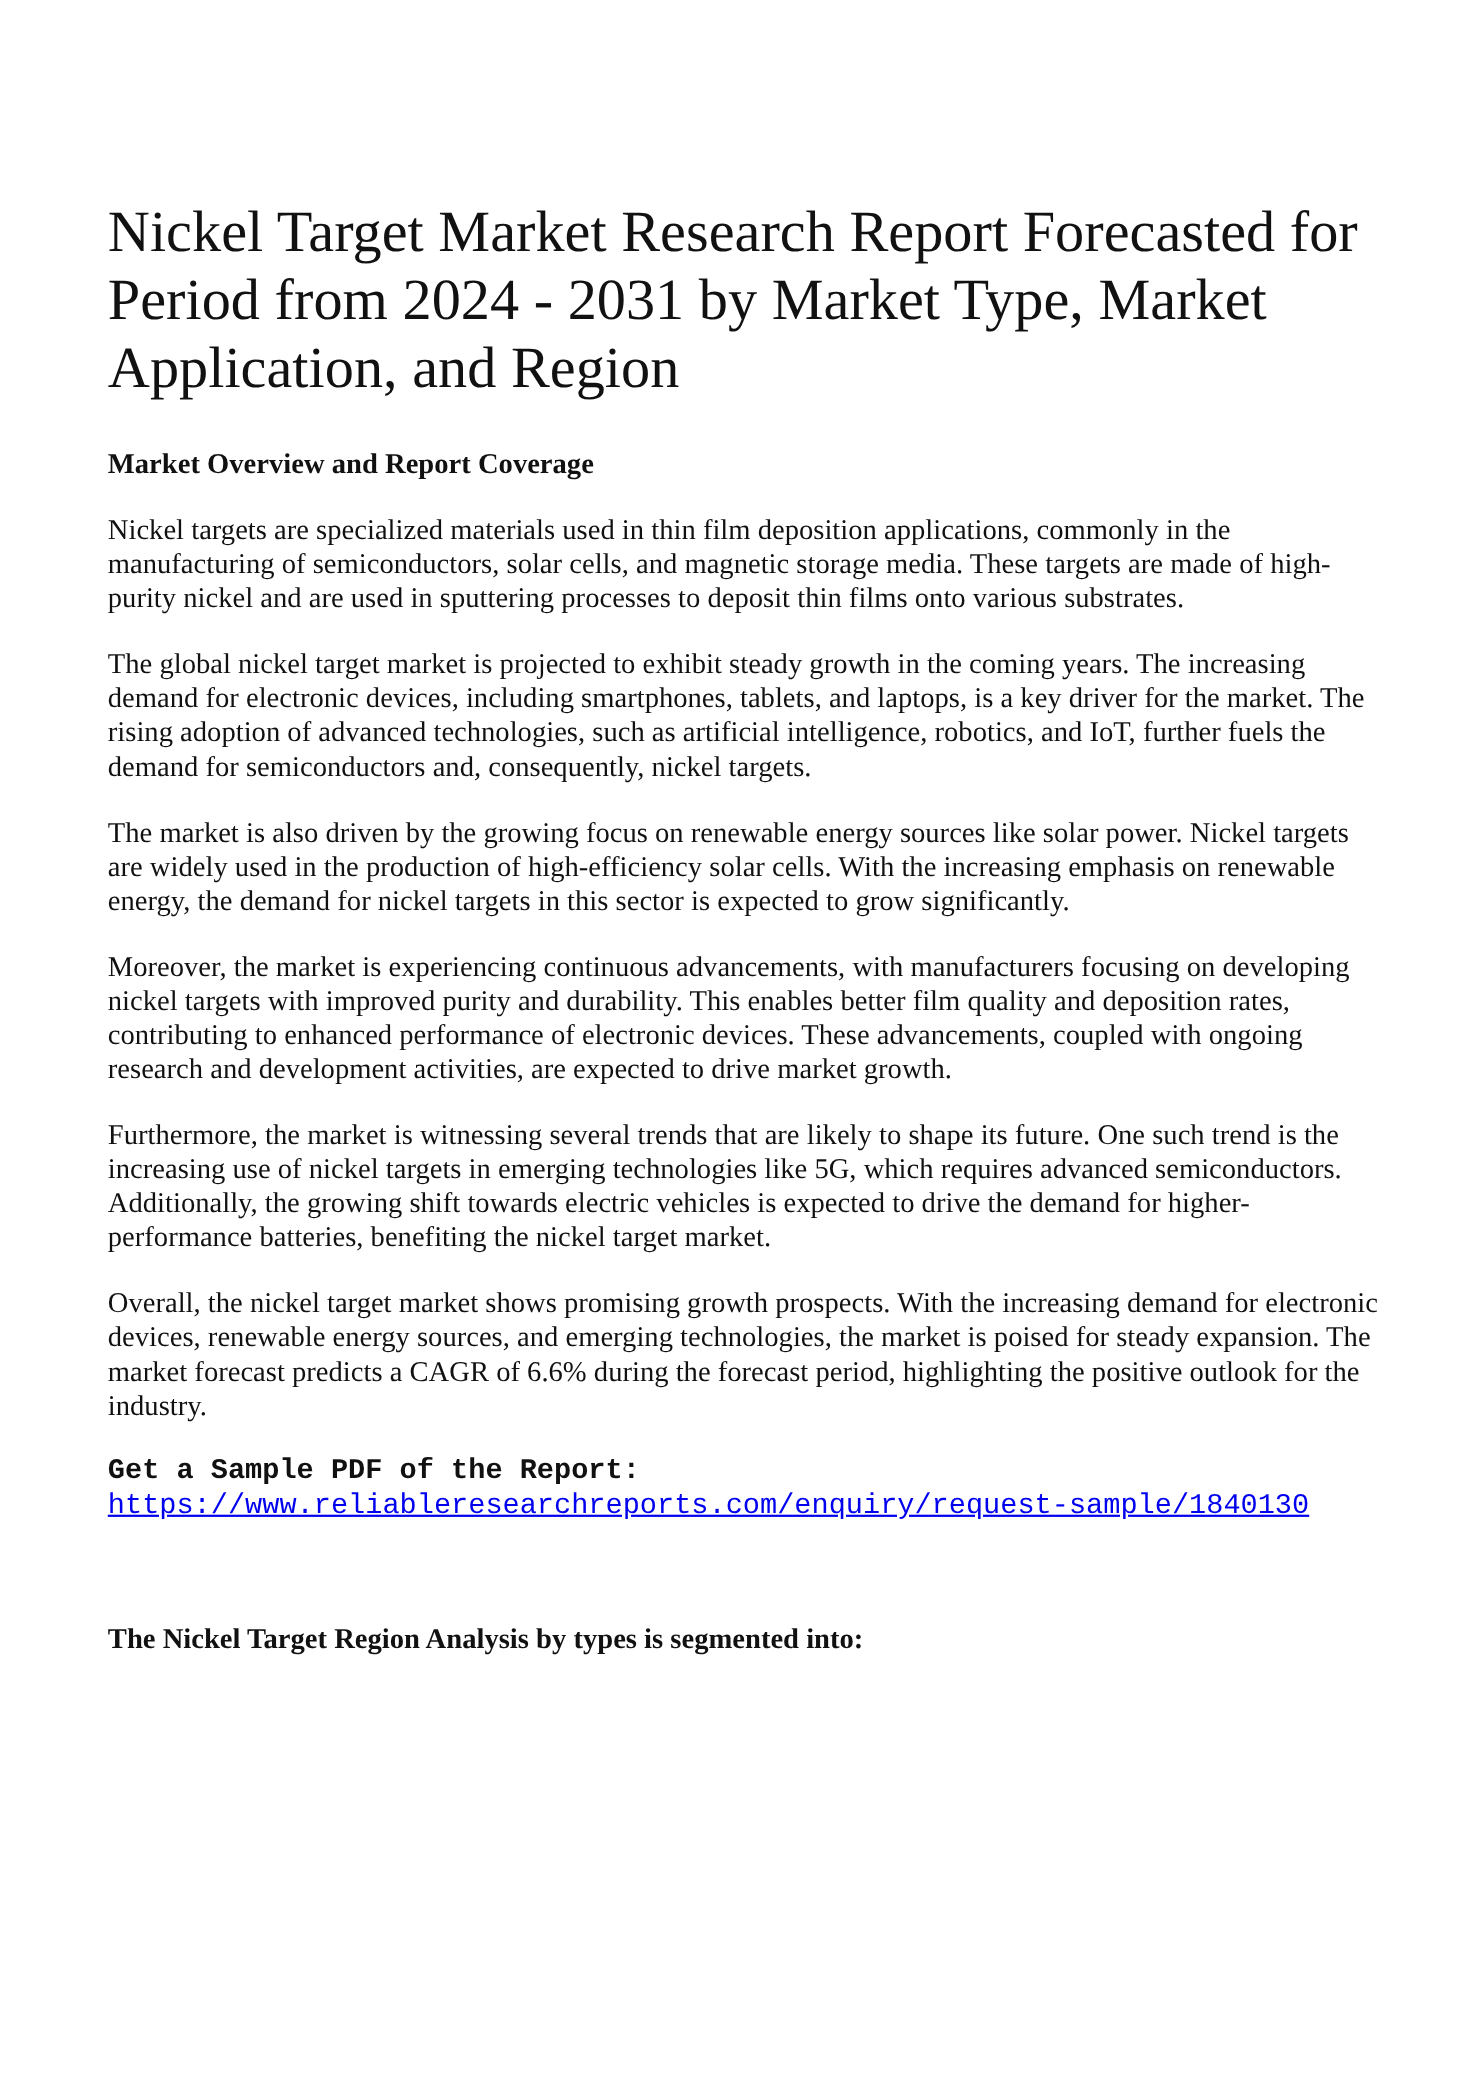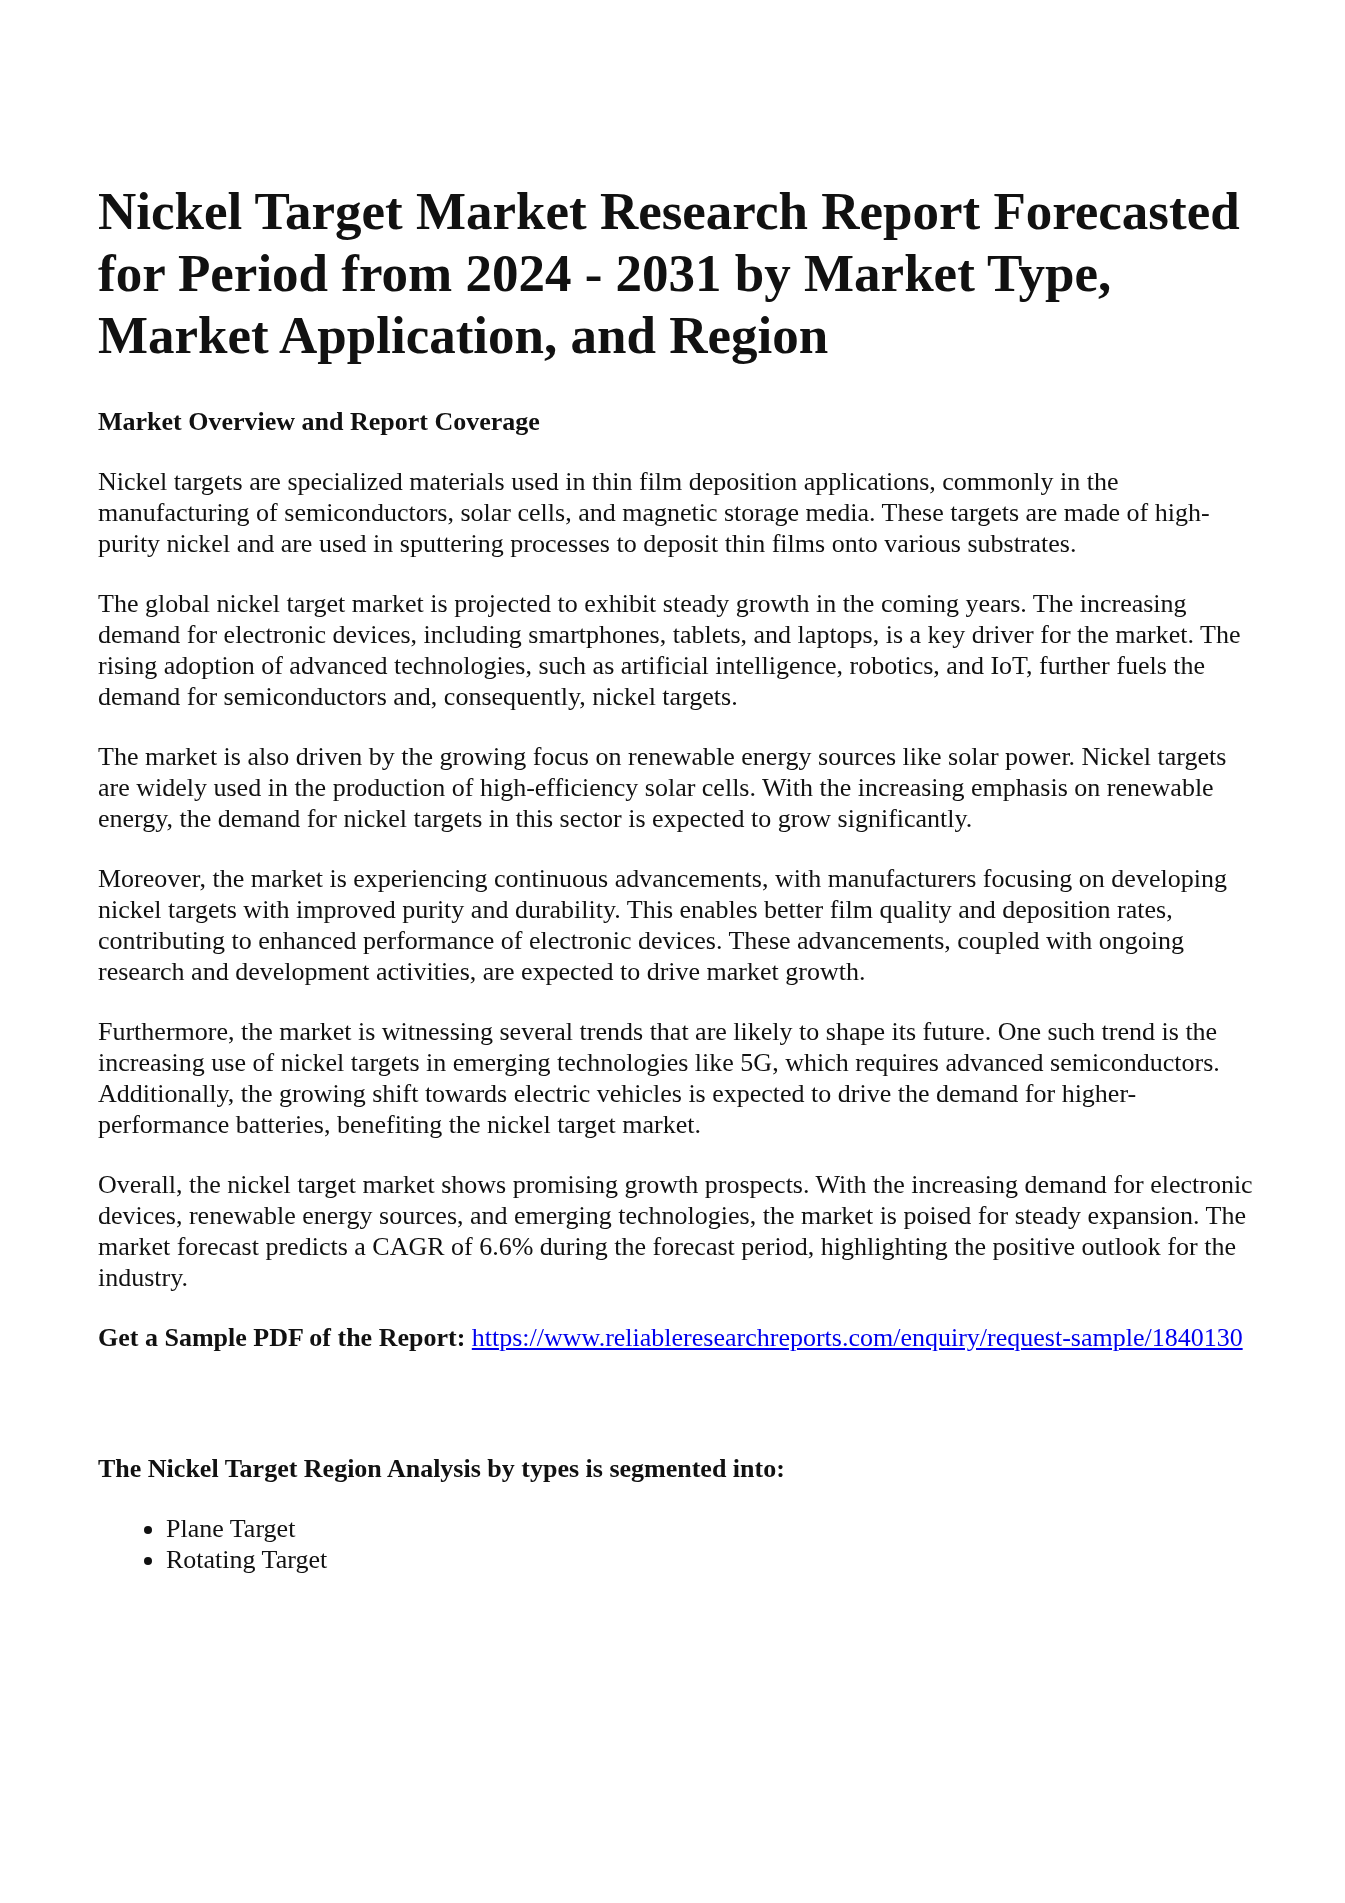--- a/index.html
+++ b/index.html
@@ -12,36 +12,36 @@
     }
     .page {
       position: absolute;
       left: 98px;
       top: 180px;
       width: 1160px;
     }
     h1 {
       font-size: 53px;
       line-height: 62px;
-      font-weight: bold;
+      font-weight: normal;
       margin: 0 0 40px 0;
       letter-spacing: 0;
     }
     h2 {
       font-size: 26px;
       line-height: 31px;
       font-weight: bold;
       margin: 0 0 29px 0;
     }
     p {
       font-size: 26px;
       line-height: 31px;
       margin: 0 0 29px 0;
     }
-    .sample { margin-bottom: 10px; }
+    .sample { margin-bottom: 0; font-family: Liberation Mono, monospace; }
     .sample b { font-weight: bold; }
     .sample a { color: #0000ee; text-decoration: underline; }
     .spacer { height: 90px; }
     ul {
       margin: 0;
       padding-left: 68px;
       font-size: 26px;
       line-height: 31px;
     }
     ul li { margin: 0; }
@@ -63,17 +63,13 @@
 
   <p class="sample">
     <b>Get a Sample PDF of the Report:</b>
     <a>https://www.reliableresearchreports.com/enquiry/request-sample/1840130</a>
   </p>
 
   <div class="spacer"></div>
 
   <h2>The Nickel Target Region Analysis by types is segmented into:</h2>
 
-  <ul>
-    <li>Plane Target</li>
-    <li>Rotating Target</li>
-  </ul>
 </div>
 
 </body></html>

